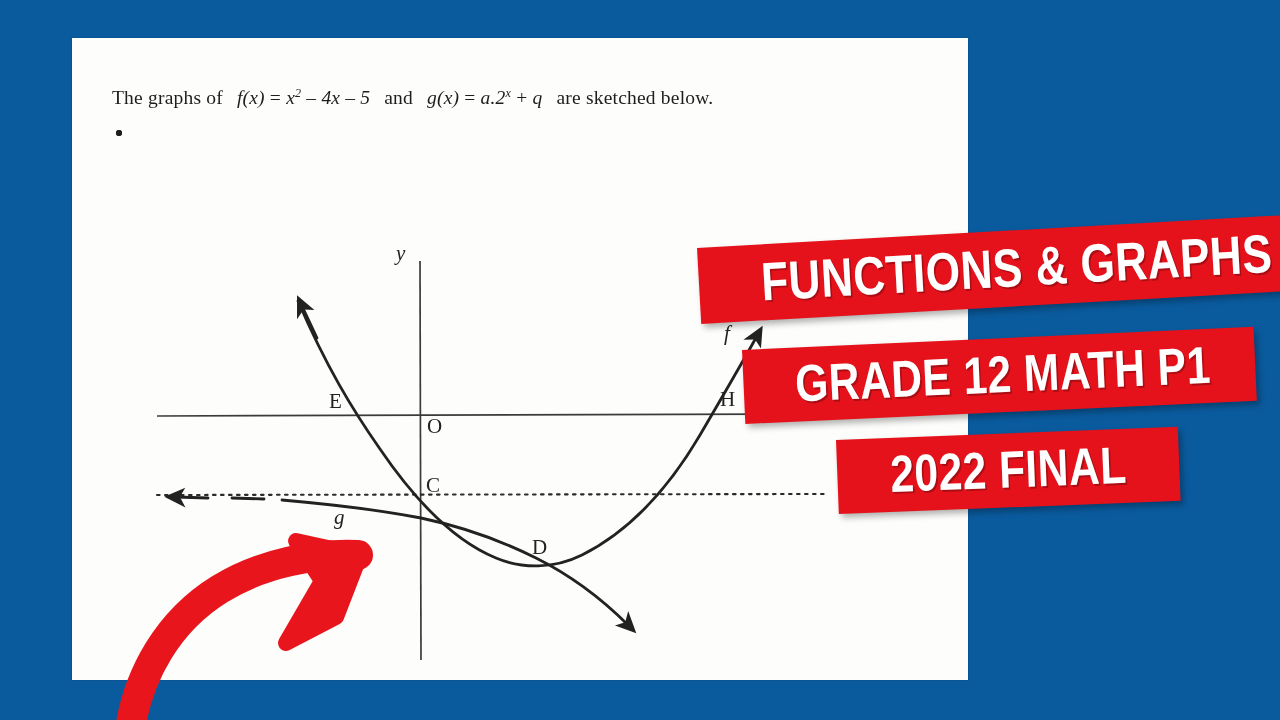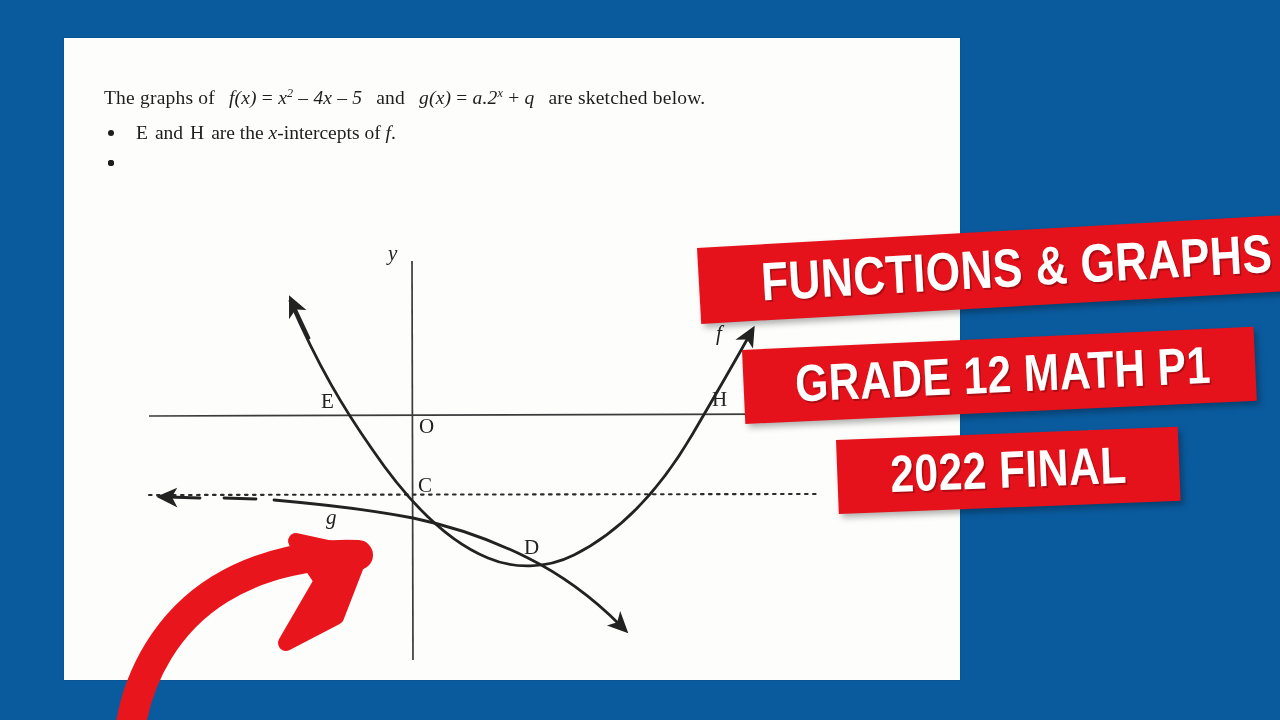--- a/index.html
+++ b/index.html
@@ -14,21 +14,21 @@
   #stage {
     position: relative;
     width: 1280px;
     height: 720px;
     overflow: hidden;
     background: #0a5b9e;
   }
   
   #doc-panel {
     position: absolute;
-    left: 64px;
+    left: 72px;
     top: 38px;
     width: 896px;
     height: 642px;
     background: #fdfdfb;
     box-shadow: 0 0 0 1px rgba(0,0,0,0.06);
   }
   
   #problem-text {
     position: absolute;
     left: 40px;
@@ -162,24 +162,20 @@
 
     <div id="problem-text">
 
       <div class="stmt-line">
         <span>The graphs of</span><span class="sp-wide"></span><span class="math"><i>f</i>(<i>x</i>)<span class="up"> = </span><i>x</i><sup class="exp">2</sup><span class="up"> – </span>4<i>x</i><span class="up"> – </span>5</span><span class="sp-wide"></span><span>and</span><span class="sp-wide"></span><span class="math"><i>g</i>(<i>x</i>)<span class="up"> = </span><i>a</i>.2<sup class="exp">x</sup><span class="up"> + </span><i>q</i></span><span class="sp-wide"></span><span>are sketched below.</span>
       </div>
 
       <ul class="bullet-list">
         <li>
           <span class="dot"></span>
-          <span>E<span class="sp"></span>and<span class="sp"></span>H<span class="sp"></span>are the <i>x</i>-intercepts of <i>f</i>.</span>
-        </li>
-        <li>
-          <span class="dot"></span>
         </li>
         <li>
           <span class="dot"></span>
         </li>
       </ul>
     </div>
 
     <div id="graph-figure">
       <svg id="graph-svg" width="780" height="440" viewBox="0 0 780 440">
 

